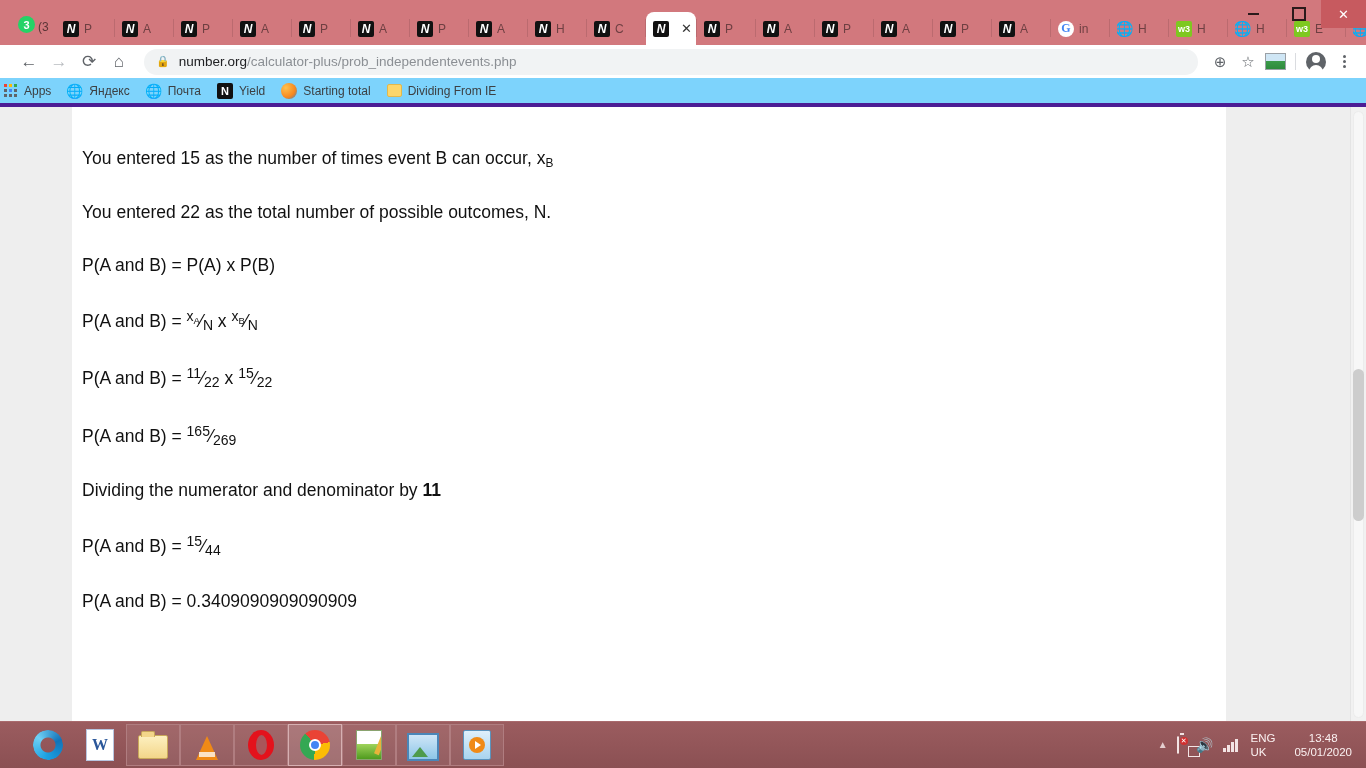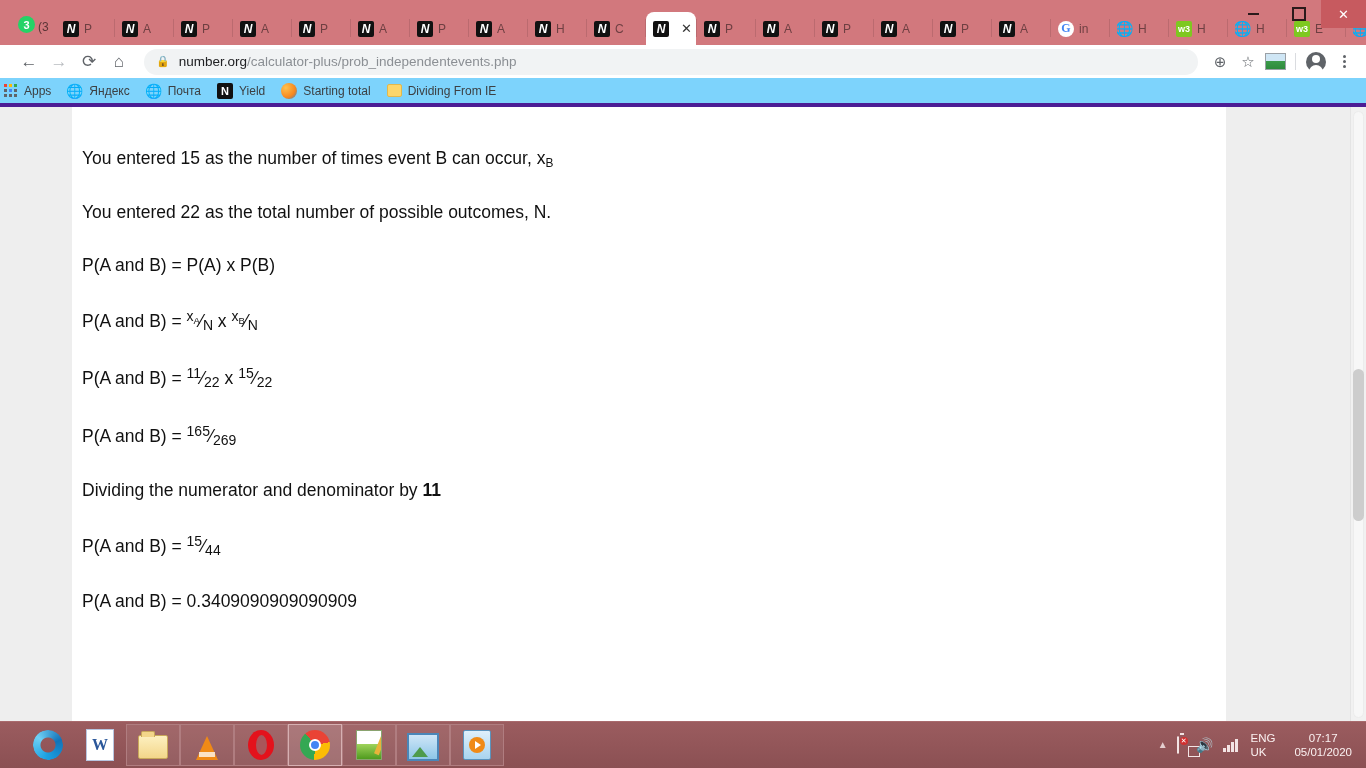--- a/index.html
+++ b/index.html
@@ -703,18 +703,18 @@
             <i></i>
             <i></i>
             <i></i>
           </span>
       </span>
       <span class="tray-block">
         <span>ENG</span><br>
         <span>UK</span>
       </span>
       <span class="tray-block" id="clock-block">
-        <span>07:17</span><br>
+        <span>13:48</span><br>
         <span>05/01/2020</span>
       </span>
     </div>
   </div>
 </div>
 
 </body></html>

